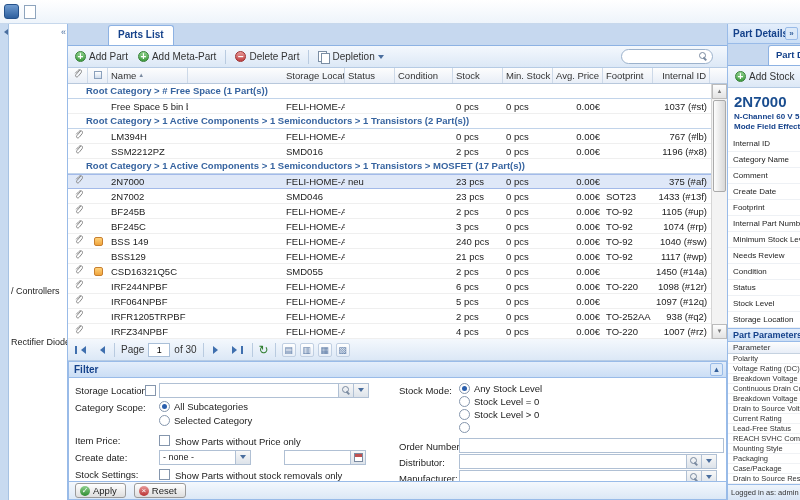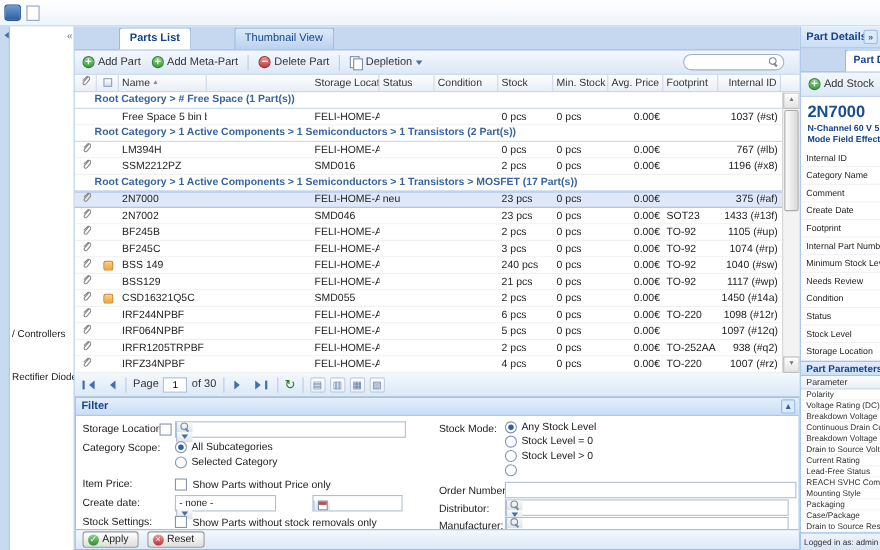--- a/index.html
+++ b/index.html
@@ -92,21 +92,21 @@
 
   
   #filter{height:139px;border:1px solid #99bbe8;background:#fff;}
   .panel-hd{height:16px;background:linear-gradient(#e4eefb,#cbdef5);border-bottom:1px solid #99bbe8;
     color:#15428b;font-weight:bold;font-size:10px;line-height:15px;padding-left:5px;position:relative;}
   .hd-tool{position:absolute;top:1px;width:13px;height:13px;border:1px solid #99bbe8;border-radius:2px;
     background:#dce9f8;color:#35619c;font-size:8px;line-height:11px;text-align:center;cursor:default;}
   #fbody{position:relative;height:103px;font-size:9.5px;color:#222;overflow:hidden;}
   .flabel{position:absolute;white-space:nowrap;}
   .chk{position:absolute;width:11px;height:11px;border:1px solid #8596ad;background:#fff;}
-  .finput{position:absolute;height:15px;border:1px solid #b0c0d4;background:#fff;display:flex;align-items:stretch;flex-direction:column;}
+  .finput{position:absolute;height:15px;border:1px solid #b0c0d4;background:#fff;display:flex;align-items:stretch;}
   .finput .fill{flex:1;}
   .trig{width:15px;border-left:1px solid #b0c0d4;background:linear-gradient(#f8f8f8,#dde3ea);
     display:flex;align-items:center;justify-content:center;flex:none;}
   .cal{width:9px;height:9px;border:1px solid #7a8aa0;background:#fff;position:relative;}
   .cal::before{content:"";position:absolute;left:0;top:0;right:0;height:3px;background:#c05050;}
   .radio-row{display:flex;align-items:center;gap:4px;height:13px;}
   .radio{width:11px;height:11px;border:1px solid #8596ad;border-radius:50%;background:#fff;position:relative;flex:none;}
   .radio.on::after{content:"";position:absolute;left:2px;top:2px;width:5px;height:5px;border-radius:50%;background:#2b5fad;}
   .radio-lbl{white-space:nowrap;}
   #cat-scope{position:absolute;left:90px;top:21px;}
@@ -151,29 +151,28 @@
   <span class="ico-app"></span>
   <span class="ico-doc"></span>
 </div>
 
 <div id="weststrip">
   <div class="arr"></div>
 </div>
 
 <div id="tree">
   <span id="tree-collapse">«</span>
-<div class="tree-item" style="top: 274px;">/ Controllers</div>
+<div class="tree-item" style="top: 262px;">/ Controllers</div>
     <div class="tree-item" style="top: 313px;">Rectifier Diodes</div>
   </div>
 
 <div id="center">
 
   <div id="tabbar">
     <div class="tab active">Parts List</div>
-    <div class="tab">Thumbnail View</div>
   </div>
 
   <div class="toolbar">
     <div class="tbtn">
       <span class="ico-plus">+</span>
       <span>Add Part</span>
     </div>
     <div class="tbtn">
       <span class="ico-plus">+</span>
       <span>Add Meta-Part</span>

